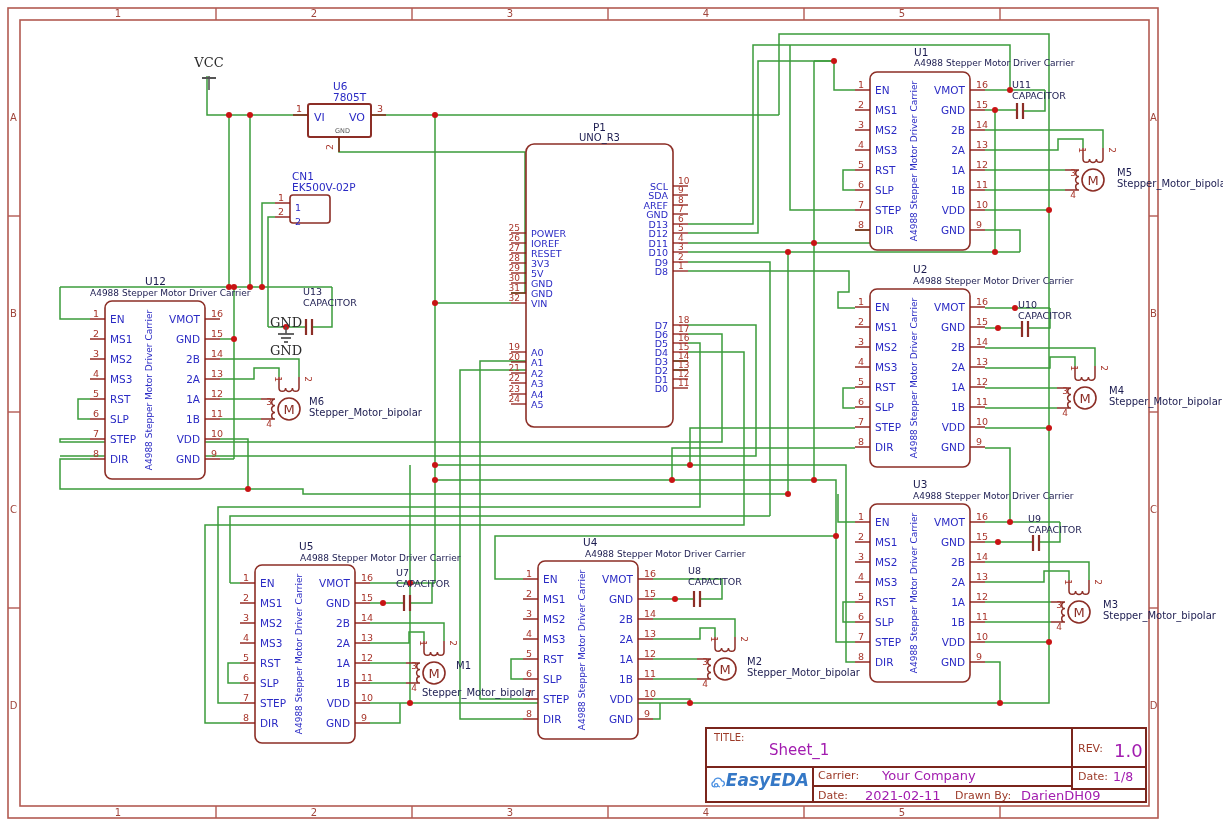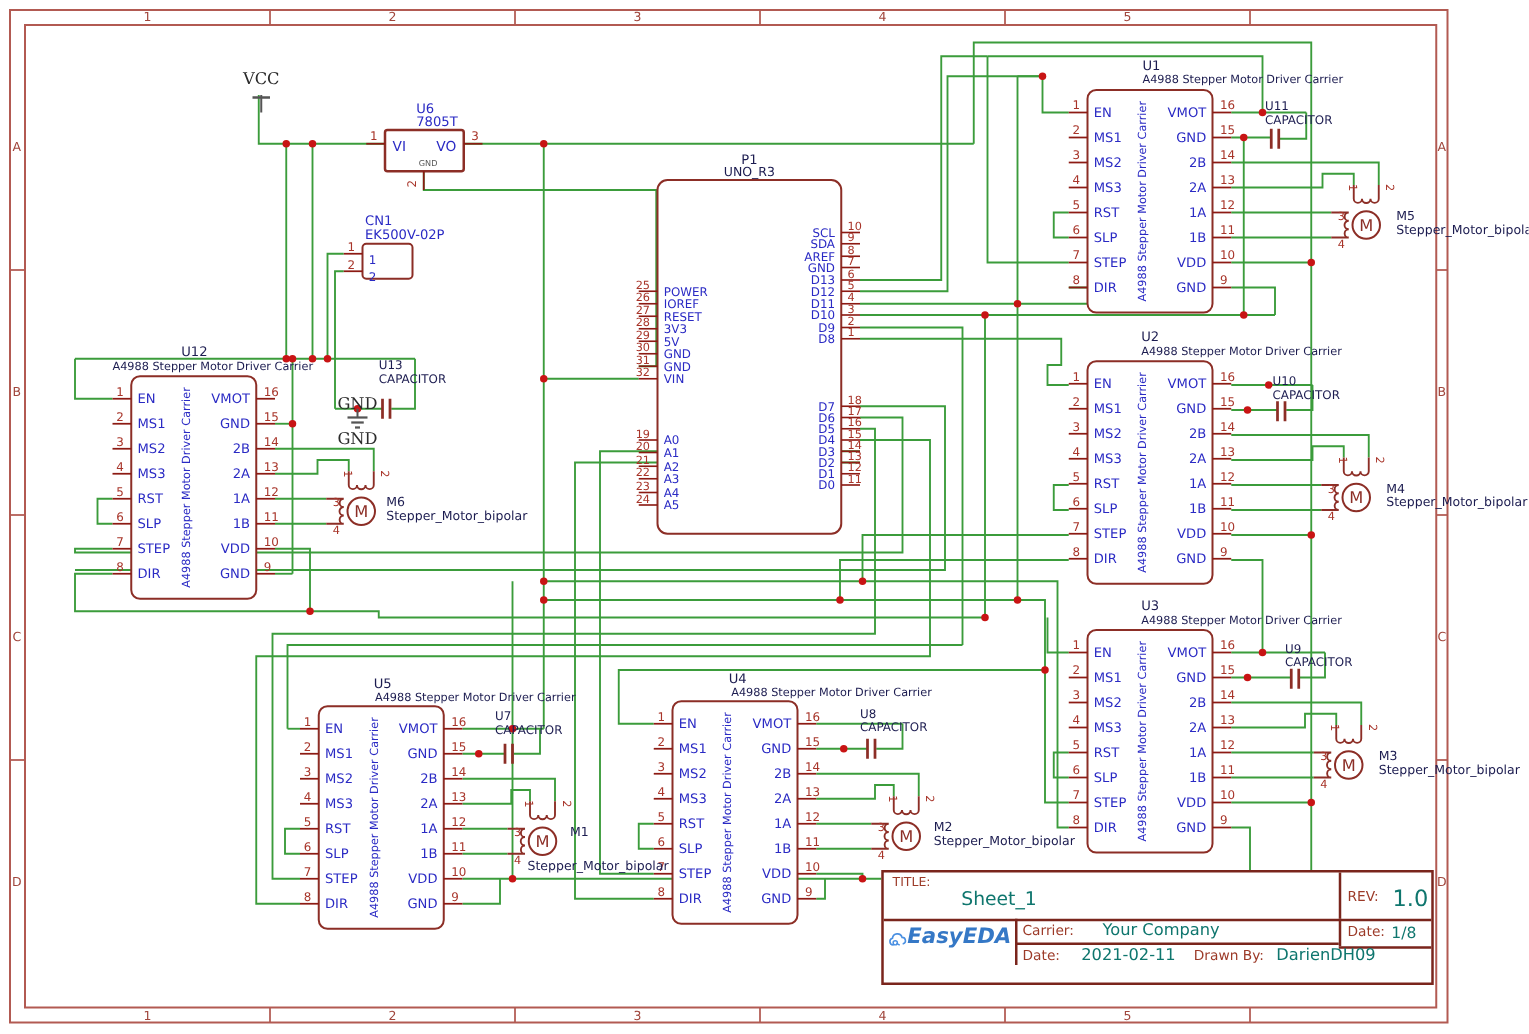--- a/index.html
+++ b/index.html
@@ -1,25 +1,25 @@
 <!DOCTYPE html>
 <html><head>
 <meta charset="utf-8">
 <style>
   html,body{margin:0;padding:0;background:#fff;width:1223px;height:827px;overflow:hidden;
     font-family:"DejaVu Sans",sans-serif;}
   #stage{position:relative;width:1223px;height:827px;background:#fff;}
   #schem{position:absolute;left:0;top:0;}
   
-  .tb{position:absolute;left:705px;top:696px;width:442px;height:92px;
+  .tb{position:absolute;left:705px;top:727px;width:442px;height:76px;
       border:2px solid #7a251c;box-sizing:border-box;background:#fff;}
   .tb .ln{position:absolute;background:#7a251c;}
   .tb .txt{position:absolute;white-space:nowrap;}
   .lbl{color:#9c3a28;}
-  .val{color:#0f766e;}
+  .val{color:#a21caf;}
   .logo-wrap{position:absolute;left:4px;top:41px;width:98px;height:34px;display:flex;align-items:flex-start;}
   .logo-text{color:#3578c6;font-weight:bold;font-style:italic;font-size:17px;letter-spacing:0;}
 </style>
 </head>
 <body>
 <div id="stage">
   <svg id="schem" width="1223" height="827">
       <g>
         <rect x="8" y="8" width="1150" height="810" fill="none" stroke="#b25a52" stroke-width="1.6"></rect>
         <rect x="20" y="20" width="1129" height="786" fill="none" stroke="#b25a52" stroke-width="1.6"></rect>

